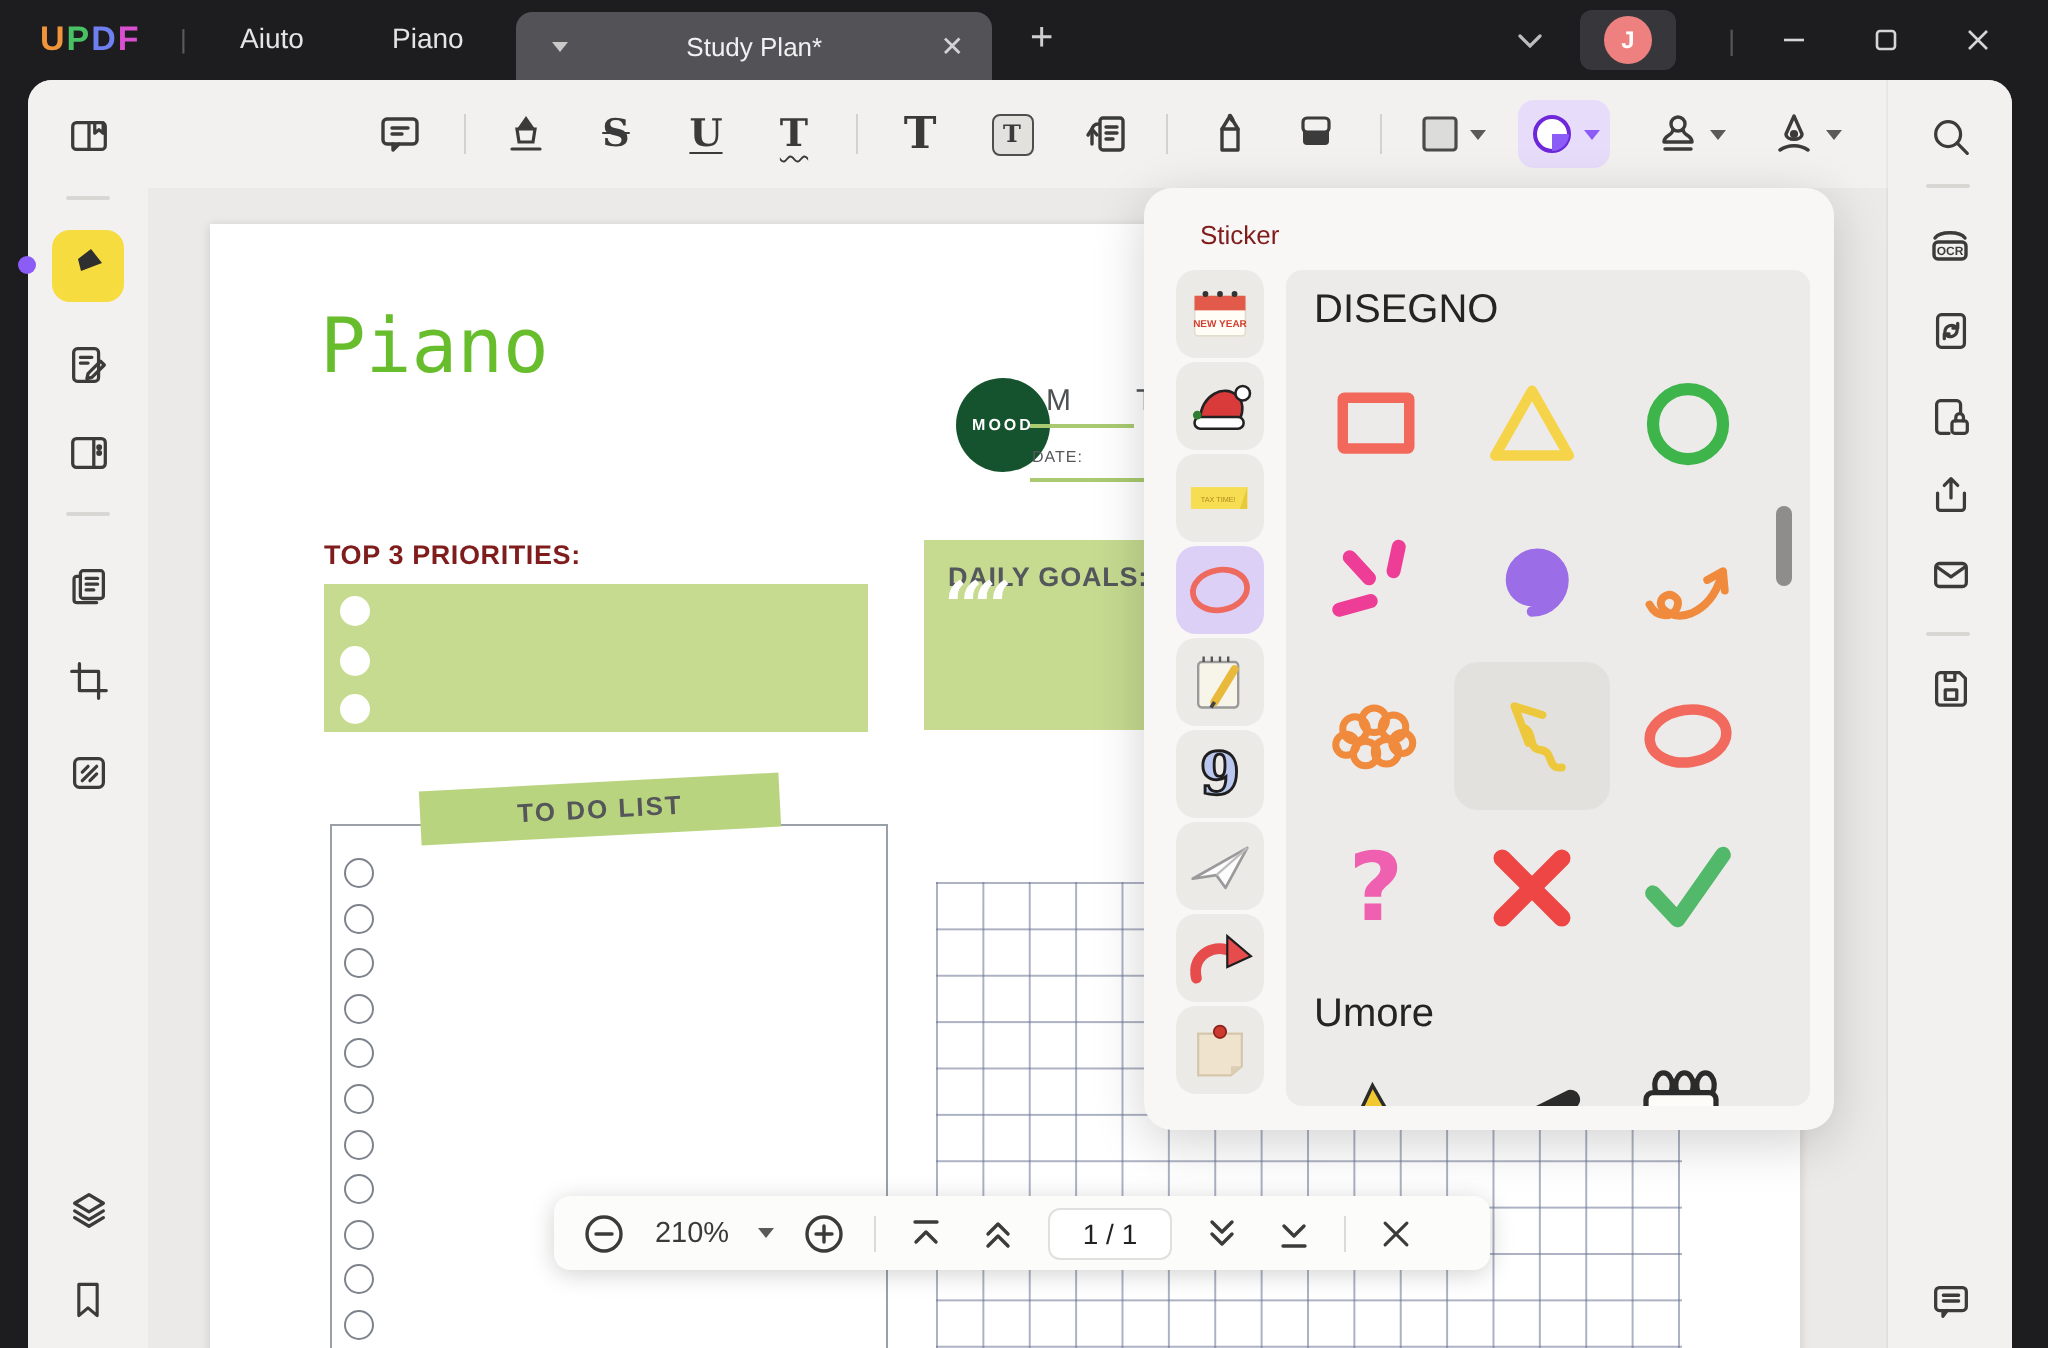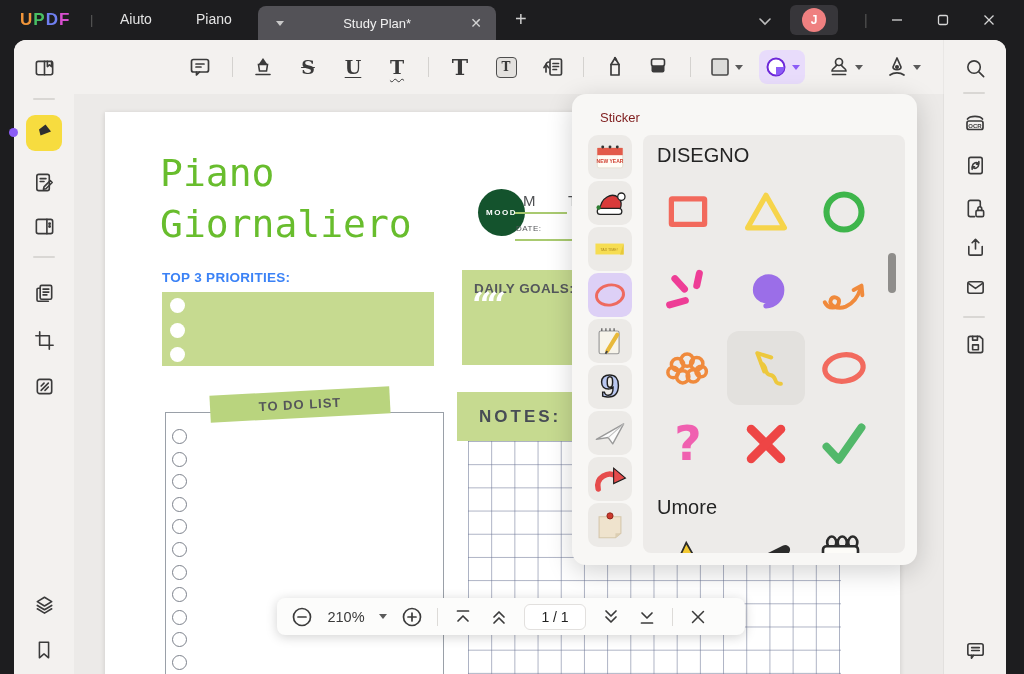--- a/index.html
+++ b/index.html
@@ -68,21 +68,21 @@
   #doc-title { position:absolute; left:55px; top:36px; font-family:"DejaVu Sans Mono", monospace;
     font-weight:500; font-size:38px; line-height:51px; color:#68bd2d; }
   #mood-circle { position:absolute; left:373px; top:77px; width:47px; height:47px; border-radius:50%;
     background:#14532d; display:flex; align-items:center; justify-content:center;
     color:#fff; font-size:8px; letter-spacing:1.5px; font-weight:bold; }
   .day-letter { position:absolute; top:80px; font-size:15px; color:#4f5154; }
   #day1 { left:418px; } #day2 { left:463px; }
   .green-line { position:absolute; height:2px; background:#a9ca70; }
   #date-label { position:absolute; left:411px; top:112px; font-size:8px; letter-spacing:0.5px; color:#55575a; }
   #priorities-label { position:absolute; left:57px; top:158px; font-size:13.5px; font-weight:bold;
-    color:#3b82f6; letter-spacing:0.3px; }
+    color:#7f1d1d; letter-spacing:0.3px; }
   #priorities-box { position:absolute; left:57px; top:180px; width:272px; height:74px; background:#c6da90; }
   .prio-circle { position:absolute; left:8px; width:15px; height:15px; border-radius:50%; background:#fff; }
   #goals-box { position:absolute; left:357px; top:158px; width:176px; height:95px; background:#c6da90; }
   #goals-label { position:absolute; left:12px; top:11px; font-size:13.5px; font-weight:bold;
     color:#54575c; letter-spacing:0.4px; }
   #goals-quote { position:absolute; left:10px; top:14px; font-family:"DejaVu Serif",serif;
     font-size:34px; font-weight:bold; color:#fff; letter-spacing:-5px; }
   #todo-banner { position:absolute; left:105px; top:279px; width:180px; height:27px; background:#b9d47e;
     transform:rotate(-3deg); display:flex; align-items:center; justify-content:center;
     font-size:13px; font-weight:bold; color:#55565a; letter-spacing:1px; z-index:2; }
@@ -379,21 +379,21 @@
           <path d="M12 3 L16 12 c0 3.5 -8 3.5 -8 0 Z"></path>
           <circle cx="12" cy="12" r="1.2" fill="#3b3b3b"></circle>
           <path d="M5 20 c4-2.8 10-2.8 14 0"></path>
         </svg>
       <span class="caret"></span>
     </div>
   </div>
 
   <div id="canvas">
     <div id="page">
-      <div id="doc-title"><span>Piano</span><br><span>Giornaliero</span></div>
+      <div id="doc-title"><span>Piano</span><br></div>
       <div id="mood-circle">MOOD</div>
       <div class="day-letter" id="day1">M</div>
       <div class="day-letter" id="day2">T</div>
       <div class="green-line" style="left:410px; top:100px; width:52px"></div>
       <div id="date-label">DATE:</div>
       <div class="green-line" style="left:410px; top:127px; width:58px"></div>
       <div id="priorities-label">TOP 3 PRIORITIES:</div>
       <div id="priorities-box">
         <span class="prio-circle" style="top:6px"></span>
         <span class="prio-circle" style="top:31px"></span>
@@ -411,23 +411,20 @@
           <span class="todo-circle" style="top: 362.2px;"></span>
           <span class="todo-circle" style="top: 384.8px;"></span>
           <span class="todo-circle" style="top: 407.4px;"></span>
           <span class="todo-circle" style="top: 430px;"></span>
           <span class="todo-circle" style="top: 452.6px;"></span>
           <span class="todo-circle" style="top: 475.2px;"></span>
           <span class="todo-circle" style="top: 497.8px;"></span>
           <span class="todo-circle" style="top: 520.4px;"></span>
           <span class="todo-circle" style="top: 543px;"></span>
         </div>
-      <div id="notes-box">
-        <span id="notes-label">NOTES:</span>
-      </div>
       <div id="notes-grid"></div>
     </div>
   </div>
 
   <div id="sticker-panel">
     <div id="sticker-title">Sticker</div>
     <div id="cat-rail">
         <div class="cat-item" style="top: 0px; position: absolute;">
           <svg viewBox="0 0 44 44" width="40" height="40">
             <rect x="8" y="12" width="28" height="22" rx="2" fill="#fffdf6" stroke="#e3ddd0"></rect>

